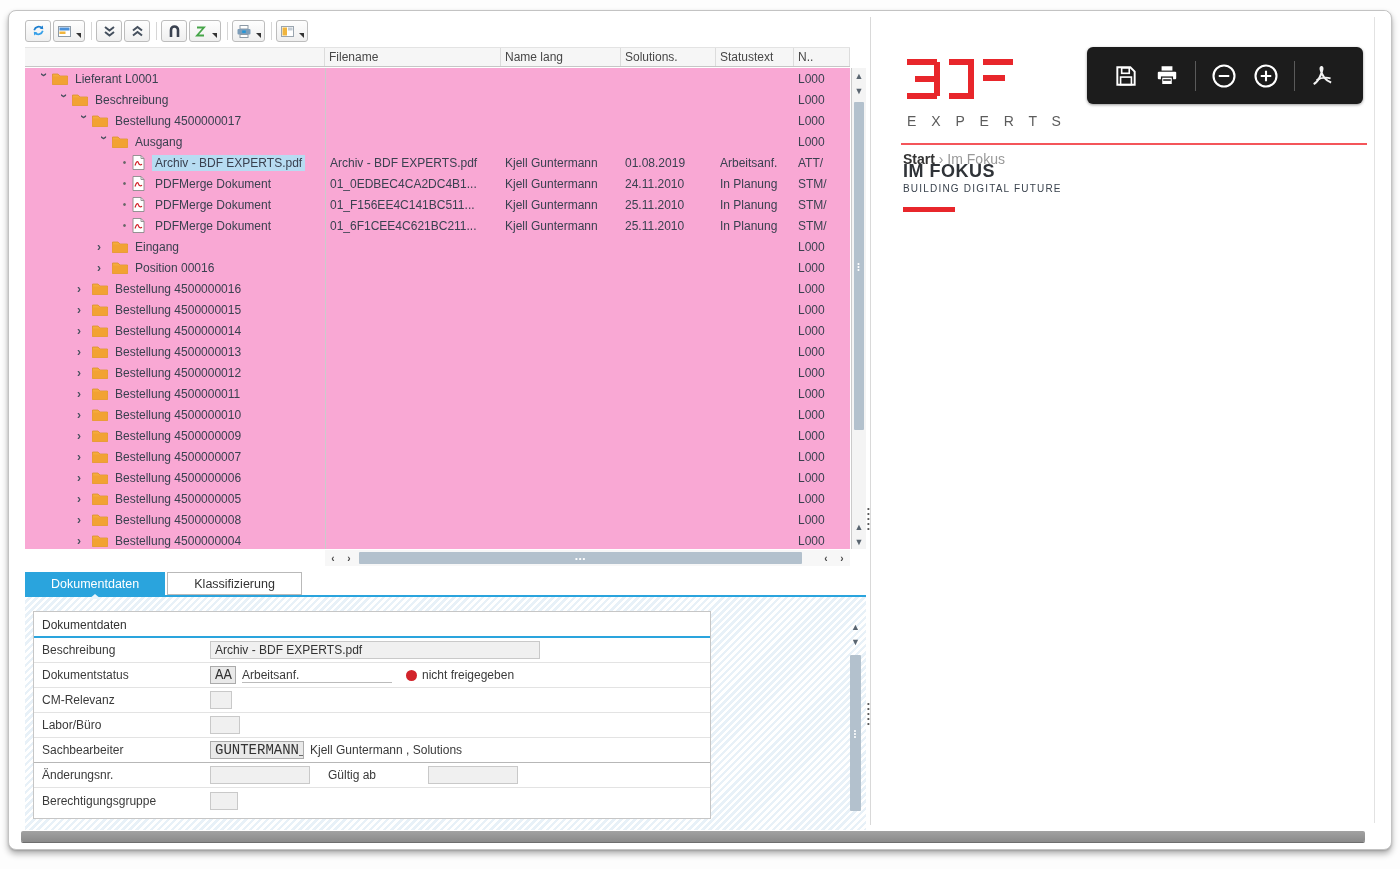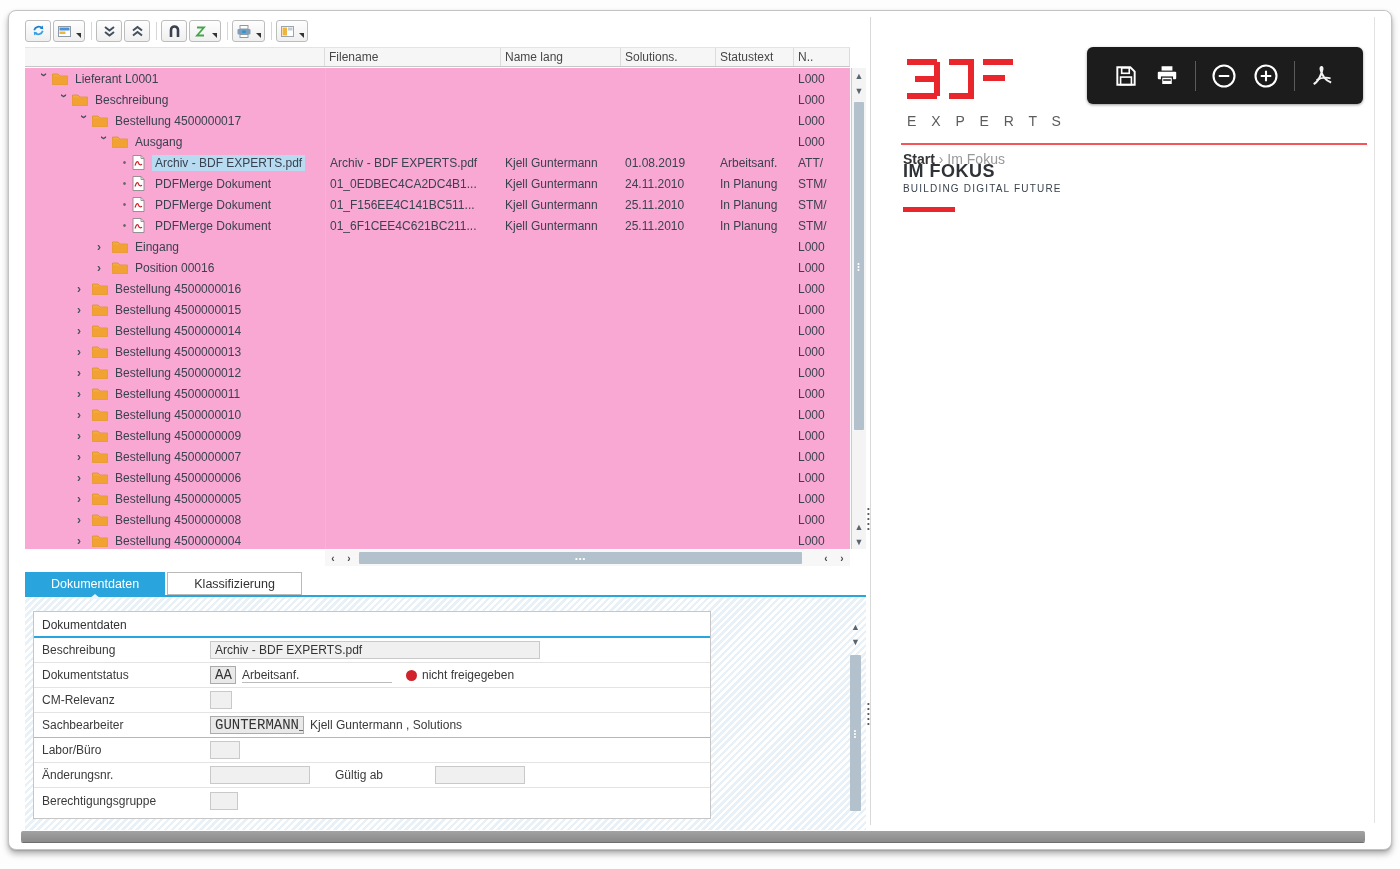--- a/index.html
+++ b/index.html
@@ -644,33 +644,33 @@
         <span class="flabel">Dokumentstatus</span>
         <span class="fbox fcode" style="width:26px;">AA</span>
         <span class="uline" style="width:150px;margin-left:6px;">Arbeitsanf.</span>
         <span class="rdot"></span>
         <span>nicht freigegeben</span>
       </div>
       <div class="frow">
         <span class="flabel">CM-Relevanz</span>
         <span class="fbox" style="width:22px;"></span>
       </div>
+      <div class="frow">
+        <span class="flabel">Labor/Büro</span>
+        <span class="fbox" style="width:30px;"></span>
+      </div>
       <div class="frow" style="border-bottom:1px solid #b7b7b7;">
         <span class="flabel">Sachbearbeiter</span>
         <span class="fbox fcode" style="width:94px;">GUNTERMANN_K</span>
         <span style="margin-left:6px;">Kjell Guntermann , Solutions</span>
       </div>
       <div class="frow">
-        <span class="flabel">Labor/Büro</span>
-        <span class="fbox" style="width:30px;"></span>
-      </div>
-      <div class="frow">
         <span class="flabel">Änderungsnr.</span>
         <span class="fbox" style="width:100px;"></span>
-        <span style="margin-left:25px;width:100px;">Gültig ab</span>
+        <span style="margin-left:18px;width:100px;">Gültig ab</span>
         <span class="fbox" style="width:90px;"></span>
       </div>
       <div class="frow" style="border-bottom:none;">
         <span class="flabel">Berechtigungsgruppe</span>
         <span class="fbox" style="width:28px;"></span>
       </div>
     </div>
     <div class="vscroll" style="right:3px;top:22px;height:200px;border-left:none;background:transparent;">
       <span class="sarr">▲</span>
       <span class="sarr">▼</span>

